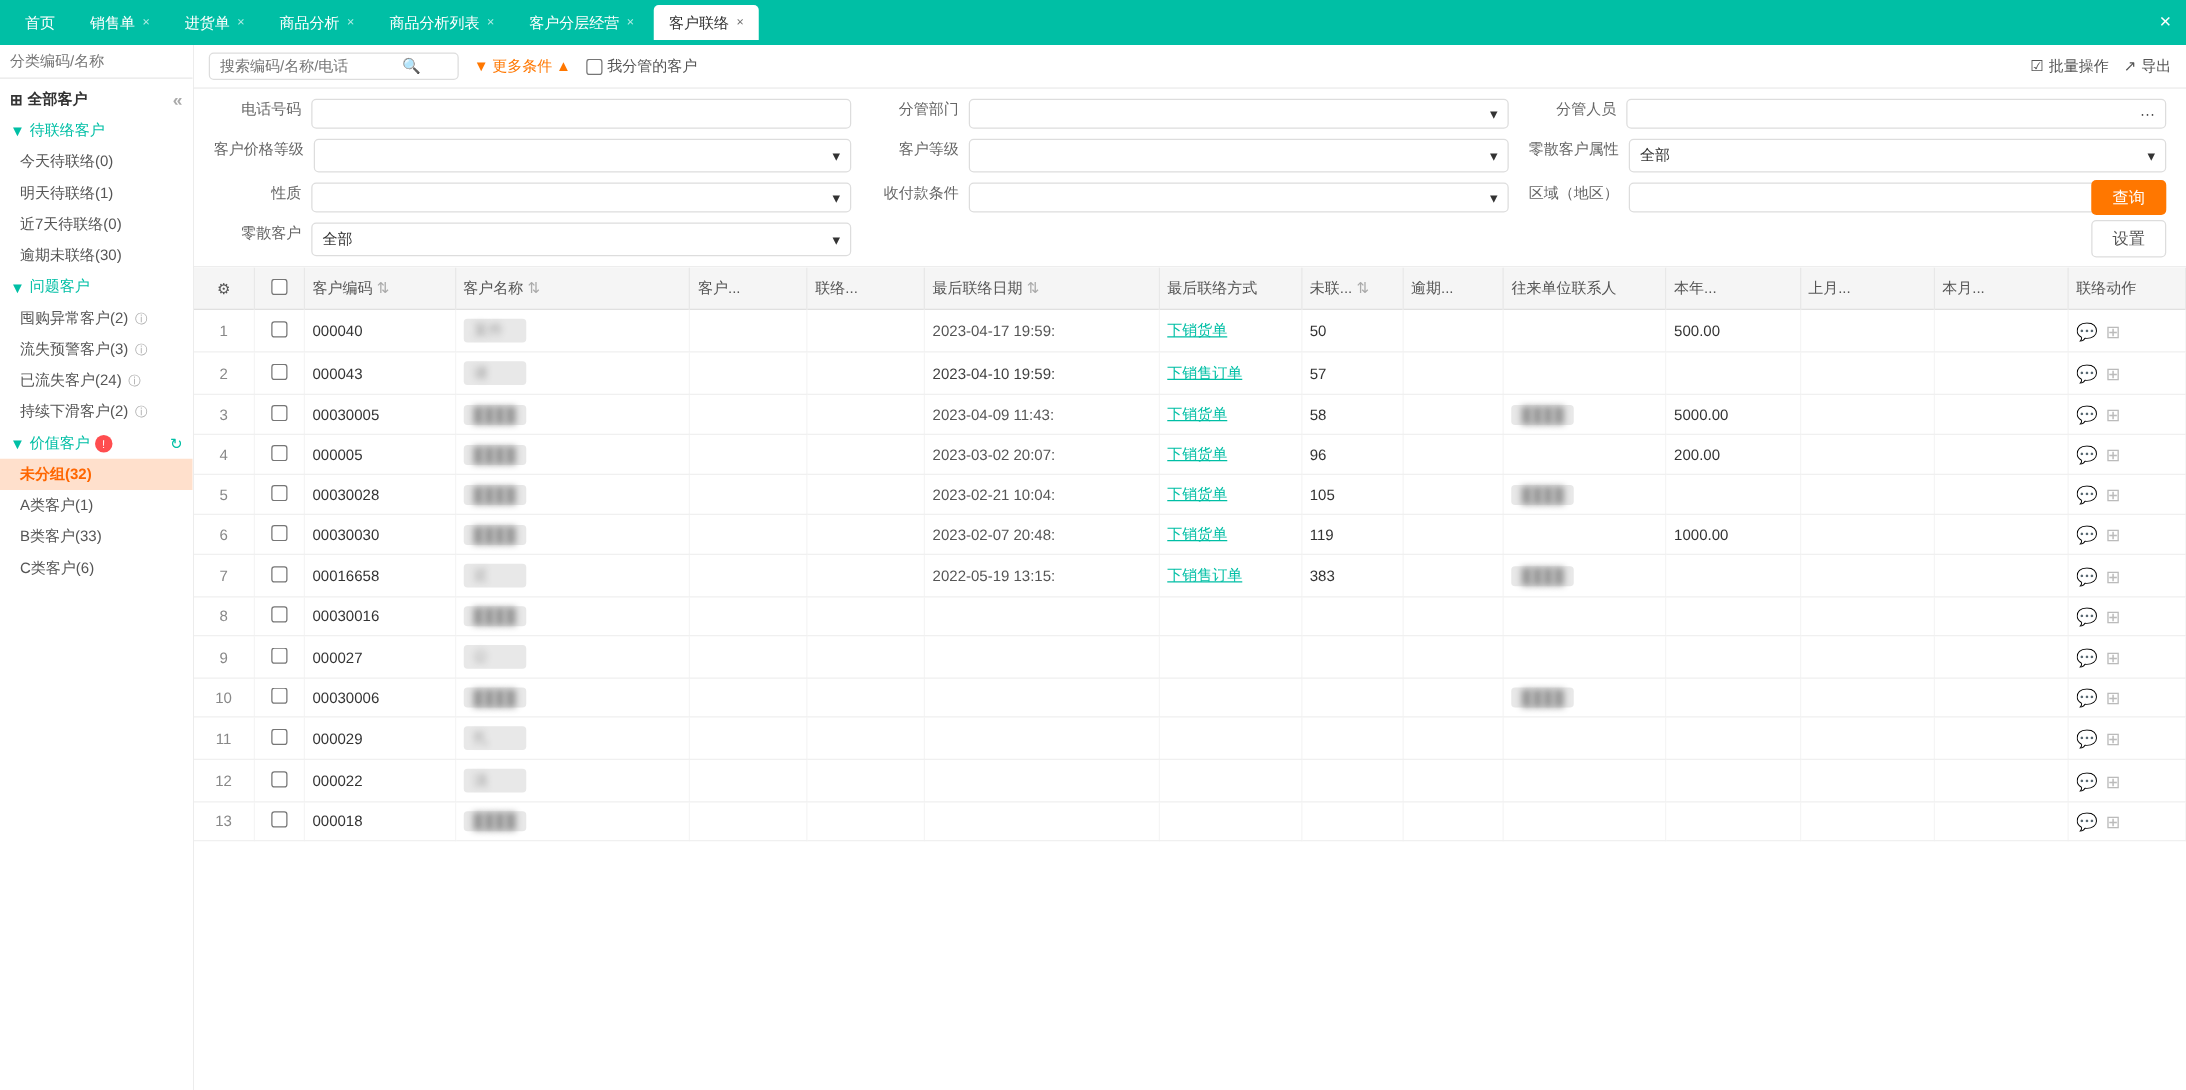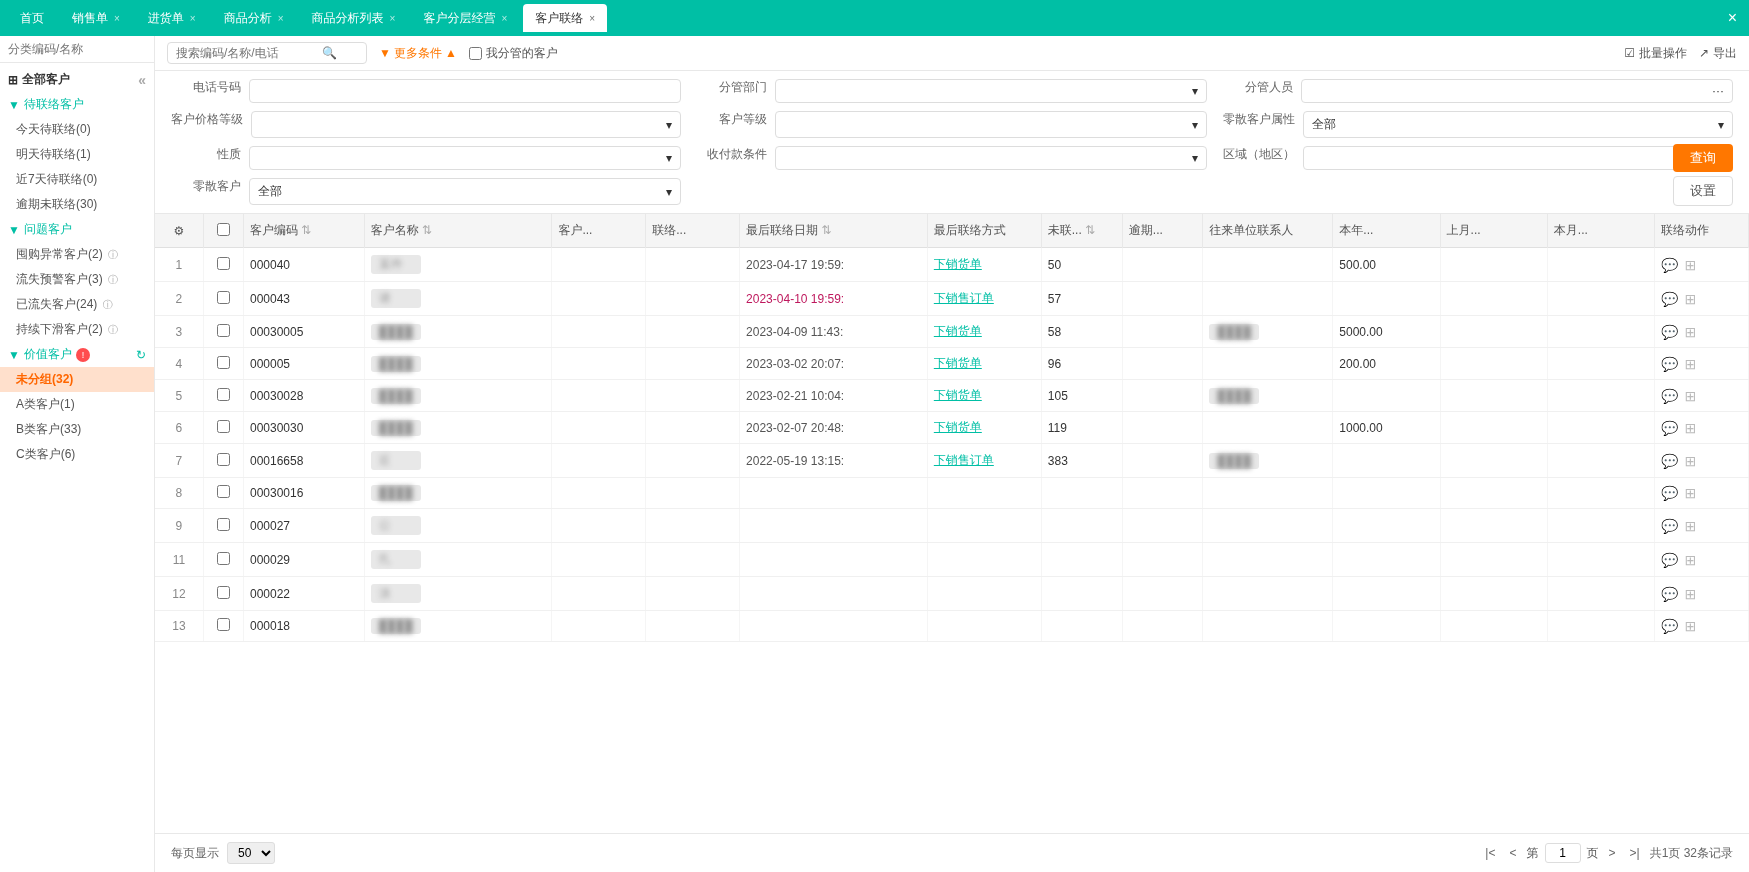--- a/index.html
+++ b/index.html
@@ -601,21 +601,21 @@
   </tr>
             <tr>
     <td class="col-num" style="text-align:center;color:#888;">2</td>
     <td class="col-check" style="text-align:center;"><input type="checkbox" style=""></td>
     <td class="col-code">000043</td>
     <td class="col-name">
       <span style="display:inline-block;background:#e8e8e8;color:transparent;text-shadow:0 0 5px #999;border-radius:3px;padding:1px 8px;min-width:50px;">请</span>
     </td>
     <td class="col-type"></td>
     <td class="col-contact"></td>
-    <td class="col-date" style="color:#be185d;">2023-04-10 19:59:</td>
+    <td class="col-date" style="color:#404040;">2023-04-10 19:59:</td>
     <td class="col-method">
       <span class="td-link">下销售订单</span>
     </td>
     <td class="col-uncontact" style="color:#333;">57</td>
     <td class="col-overdue"></td>
     <td class="col-liaison">
       
     </td>
     <td class="col-thisyear" style="color:#333;"></td>
     <td class="col-lastmonth"></td>
@@ -805,20 +805,48 @@
     <td class="col-type"></td>
     <td class="col-contact"></td>
     <td class="col-date" style="color:#555;"></td>
     <td class="col-method">
       
     </td>
     <td class="col-uncontact" style="color:#333;"></td>
     <td class="col-overdue"></td>
     <td class="col-liaison">
       
+    </td>
+    <td class="col-thisyear" style="color:#333;"></td>
+    <td class="col-lastmonth"></td>
+    <td class="col-thismonth"></td>
+    <td class="col-action">
+      <div class="action-icons">
+        <span class="action-icon" style="color:#bbb;">💬</span>
+        <span class="action-icon" style="color:#bbb;">⊞</span>
+      </div>
+    </td>
+  </tr>
+            <tr>
+    <td class="col-num" style="text-align:center;color:#888;">10</td>
+    <td class="col-check" style="text-align:center;"><input type="checkbox" style=""></td>
+    <td class="col-code">00030006</td>
+    <td class="col-name">
+      <span style="display:inline-block;background:#e8e8e8;color:transparent;text-shadow:0 0 5px #999;border-radius:3px;padding:1px 8px;min-width:50px;">████</span>
+    </td>
+    <td class="col-type"></td>
+    <td class="col-contact"></td>
+    <td class="col-date" style="color:#555;"></td>
+    <td class="col-method">
+      
+    </td>
+    <td class="col-uncontact" style="color:#333;"></td>
+    <td class="col-overdue"></td>
+    <td class="col-liaison">
+      <span style="display:inline-block;background:#e8e8e8;color:transparent;text-shadow:0 0 5px #999;border-radius:3px;padding:1px 8px;min-width:50px;">████</span>
     </td>
     <td class="col-thisyear" style="color:#333;"></td>
     <td class="col-lastmonth"></td>
     <td class="col-thismonth"></td>
     <td class="col-action">
       <div class="action-icons">
         <span class="action-icon" style="color:#bbb;">💬</span>
         <span class="action-icon" style="color:#bbb;">⊞</span>
       </div>
     </td>
@@ -904,33 +932,15 @@
       <div class="action-icons">
         <span class="action-icon" style="color:#bbb;">💬</span>
         <span class="action-icon" style="color:#bbb;">⊞</span>
       </div>
     </td>
   </tr>
           </tbody>
       </table>
     </div>
 
-    <div class="pagination">
-      <div style="display:flex;align-items:center;gap:8px;">
-        <span class="page-size-label">每页显示</span>
-        <select class="page-size-select">
-          <option>50</option>
-        </select>
-      </div>
-      <div class="page-nav">
-        <span class="page-btn">|&lt;</span>
-        <span class="page-btn">&lt;</span>
-        <span>第</span>
-        <input class="page-input" type="text" value="1" style="">
-        <span>页</span>
-        <span class="page-btn">&gt;</span>
-        <span class="page-btn">&gt;|</span>
-        <span class="total-info">共1页 32条记录</span>
-      </div>
-    </div>
 
   </div>
 </div>
 
 </body></html>

